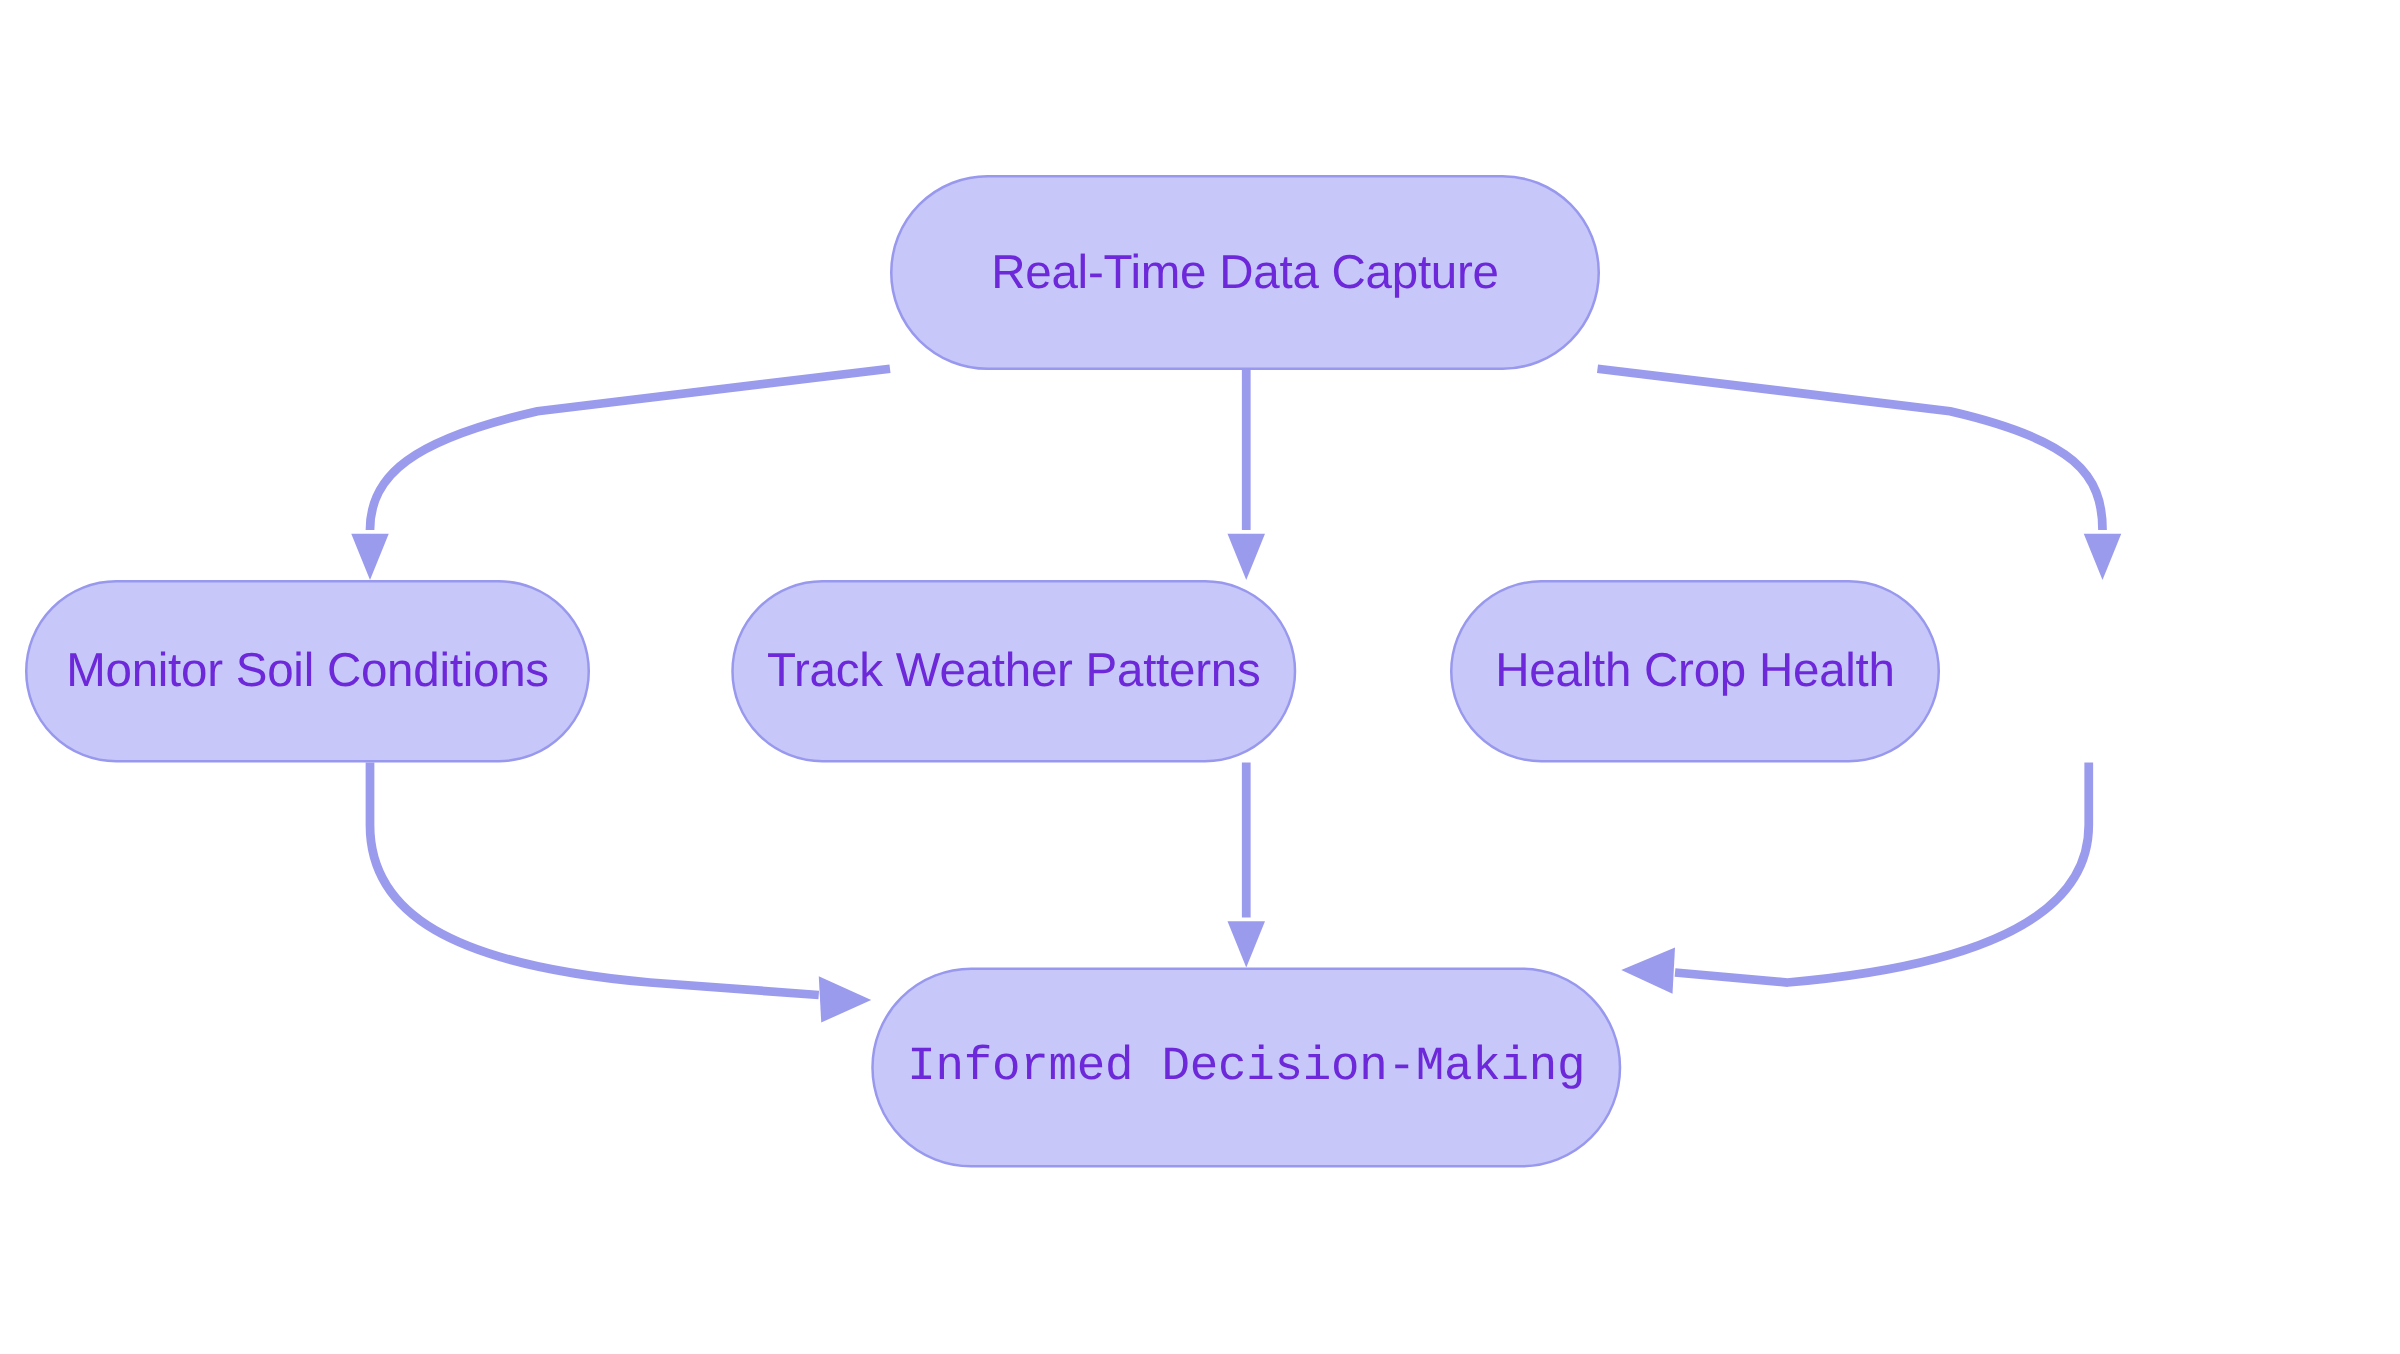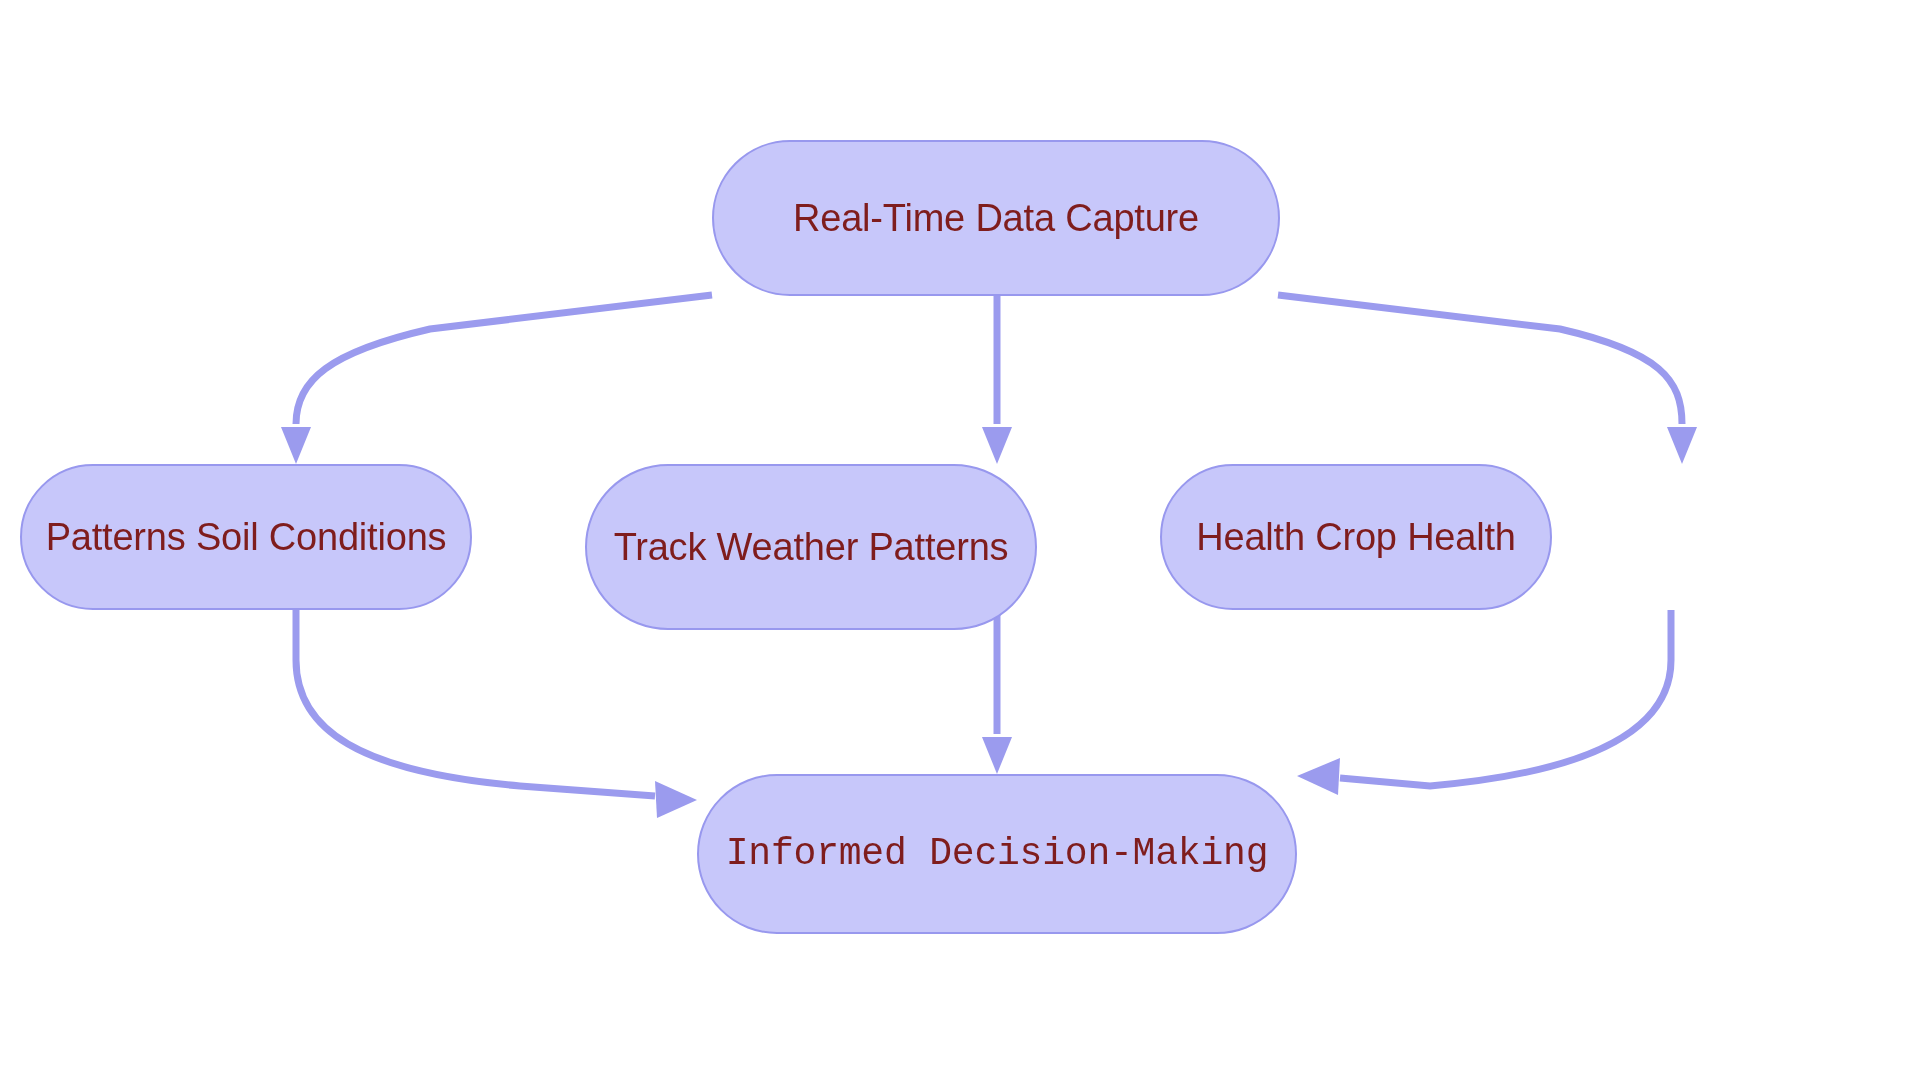--- a/index.html
+++ b/index.html
@@ -27,36 +27,36 @@
   }
   .node {
     position: absolute;
     box-sizing: border-box;
     display: flex;
     align-items: center;
     justify-content: center;
     background: #c7c7fa;
     border: 2px solid #9898ee;
     border-radius: 9999px;
-    color: #7f1d1d;
+    color: #6d28d9;
     font-size: 38px;
     font-weight: 400;
     letter-spacing: -0.2px;
     white-space: nowrap;
     z-index: 2;
   }
   .node-label {
     display: block;
     line-height: 1;
     padding: 0 10px;
   }
   
   #node-capture   { left: 712px;  top: 140px; width: 568px; height: 156px; }
   #node-soil      { left: 20px;   top: 464px; width: 452px; height: 146px; }
-  #node-weather   { left: 585px;  top: 464px; width: 452px; height: 166px; }
+  #node-weather   { left: 585px;  top: 464px; width: 452px; height: 146px; }
   #node-crop      { left: 1160px; top: 464px; width: 392px; height: 146px; }
   #node-decision  { left: 697px;  top: 774px; width: 600px; height: 160px; font-family: Liberation Mono, monospace; }
 </style>
 </head>
 <body>
 
 <div id="canvas">
 
   <svg id="edge-layer" viewBox="0 0 1920 1083">
 
@@ -90,21 +90,21 @@
       <polygon points="1297,776 1340,758 1338,795" fill="#9b9bee"></polygon>
     </g>
 
   </svg>
 
   <div class="node" id="node-capture">
     <span class="node-label">Real-Time Data Capture</span>
   </div>
 
   <div class="node" id="node-soil">
-    <span class="node-label">Patterns Soil Conditions</span>
+    <span class="node-label">Monitor Soil Conditions</span>
   </div>
 
   <div class="node" id="node-weather">
     <span class="node-label">Track Weather Patterns</span>
   </div>
 
   <div class="node" id="node-crop">
     <span class="node-label">Health Crop Health</span>
   </div>
 

